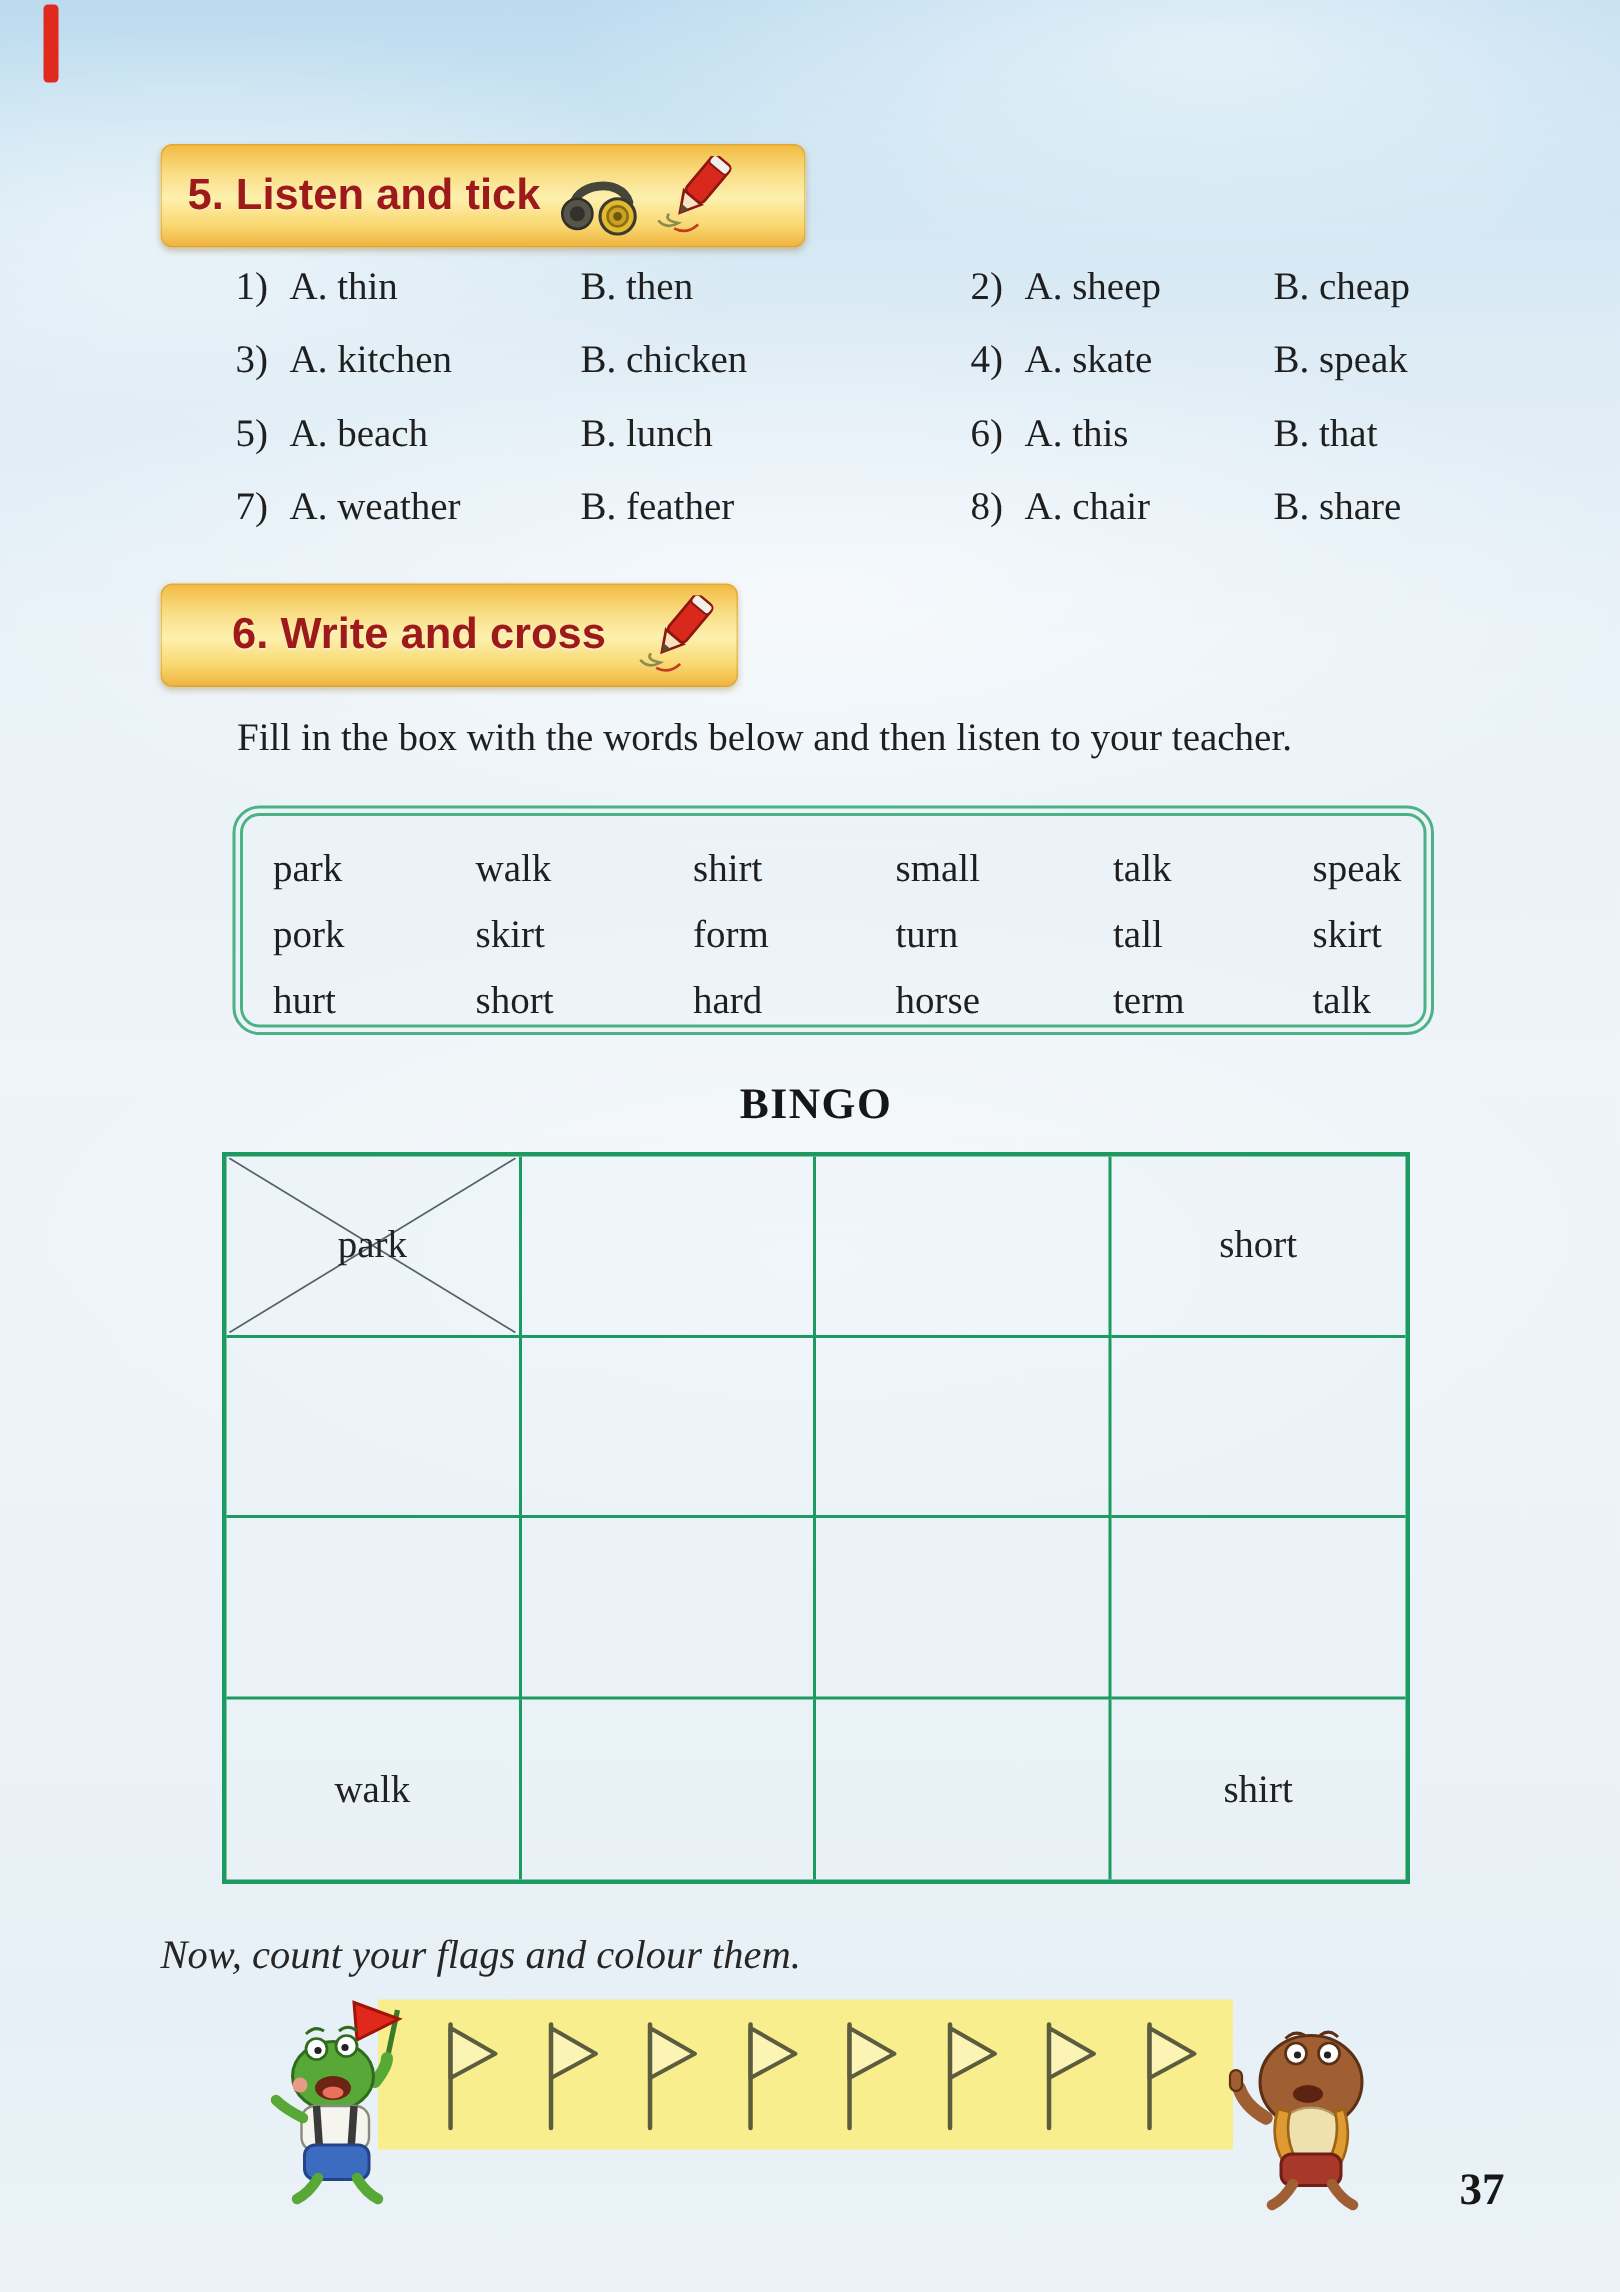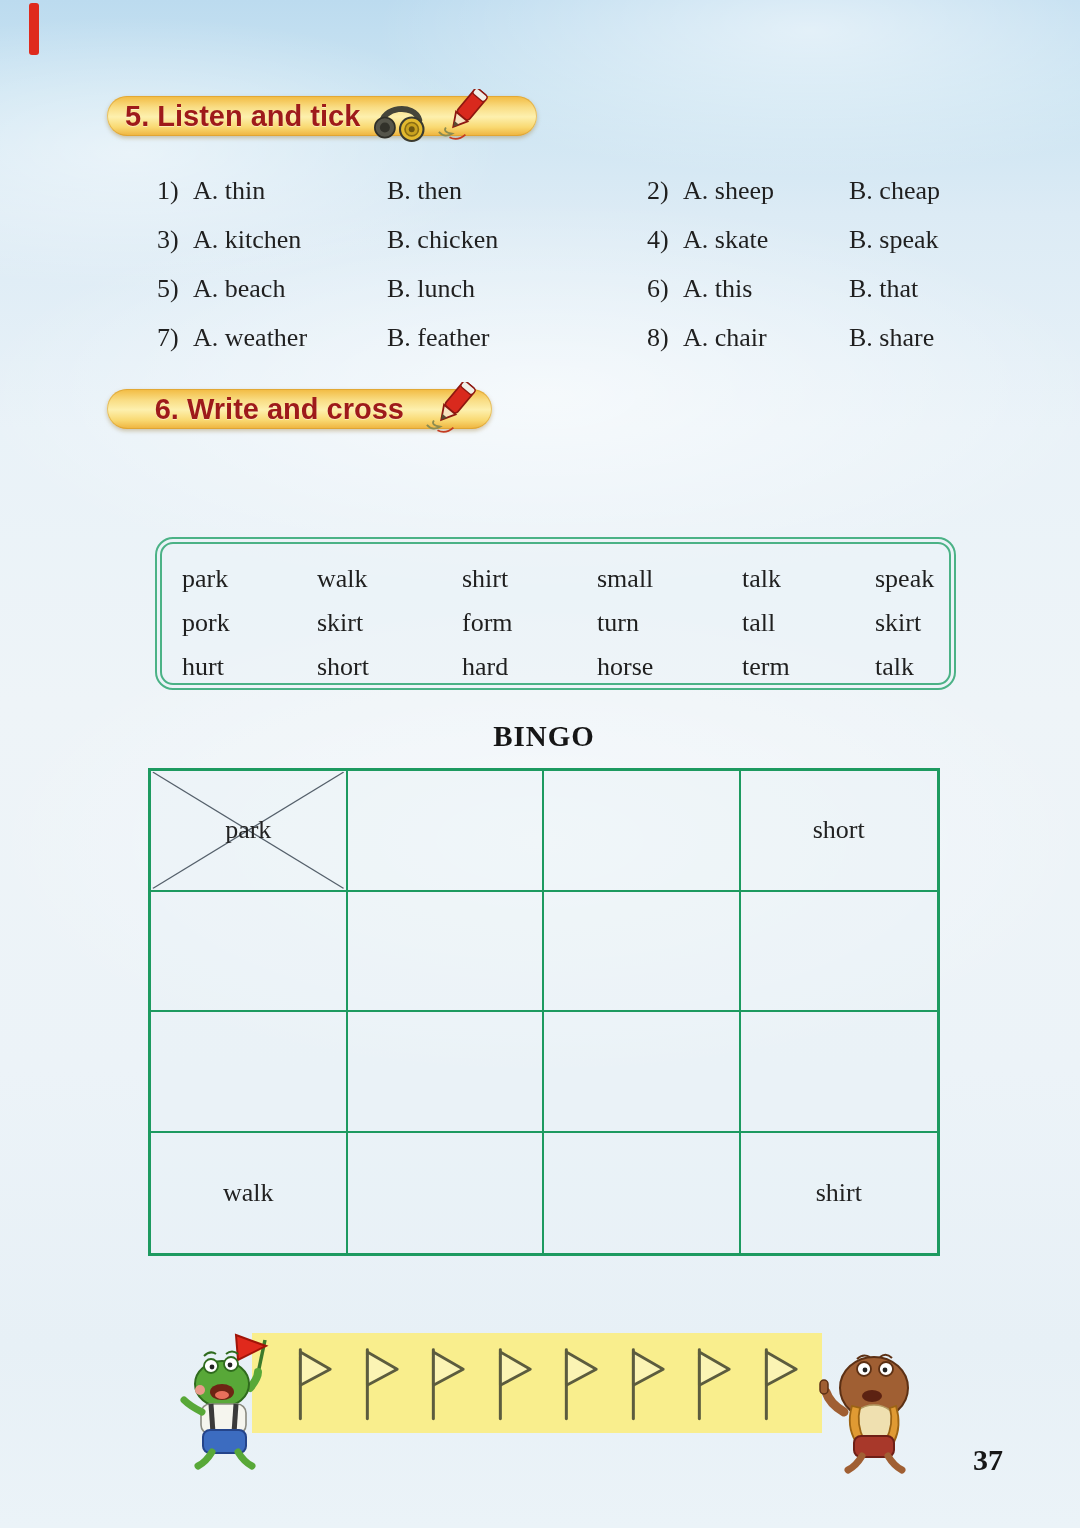--- a/index.html
+++ b/index.html
@@ -8,21 +8,21 @@
     font-family:"Liberation Serif", serif; color:#1f1f1f;
     background:
       radial-gradient(ellipse 620px 210px at 75% 2%, rgba(255,255,255,.55), transparent 70%),
       radial-gradient(ellipse 520px 190px at 12% 10%, rgba(255,255,255,.5), transparent 72%),
       radial-gradient(ellipse 760px 260px at 50% 26%, rgba(255,255,255,.6), transparent 75%),
       radial-gradient(ellipse 700px 300px at 50% 55%, rgba(255,255,255,.5), transparent 80%),
       linear-gradient(180deg,#bcdbef 0%,#cbe4f2 6%,#dcebf5 14%,#e9f2f8 28%,#eef4f8 46%,#ecf3f8 70%,#e7f0f6 88%,#ebf3f8 100%);
   }
   .red-mark{position:absolute; left:29px; top:3px; width:10px; height:52px; background:#df2a1d; border-radius:3px;}
   .sec-header{
-    position:absolute; height:40px; border-radius:20px; box-sizing:border-box;
+    position:absolute; height:69px; border-radius:8px; box-sizing:border-box;
     background:linear-gradient(180deg,#f2ba40 0%,#f9dd84 28%,#fdf0ae 52%,#f9d972 78%,#efب 100%);
     background:linear-gradient(180deg,#f2ba40 0%,#f9dd84 28%,#fdf0ae 52%,#f9d972 78%,#eeb23c 100%);
     box-shadow:0 2px 4px rgba(140,100,20,.35), inset 0 0 0 1px rgba(210,150,40,.5);
     display:flex; align-items:center; padding:0 12px 0 18px;
     font-family:"Liberation Sans", sans-serif; font-weight:bold; font-size:29px; color:#9e1a1a;
   }
   .sec-header .title{flex:0 0 auto; text-shadow:0 1px 0 rgba(255,255,255,.45);}
   .sec-header .hicons{display:flex; align-items:flex-end; margin-left:14px; gap:4px;}
   #sec5-header{left:107px; top:96px; width:430px;}
   #sec6-header{left:107px; top:389px; width:385px;justify-content:flex-end;}
@@ -160,20 +160,21 @@
           <polygon points="32,32 49,32 40.5,47" fill="#f6e3c0" stroke="#8d1710" stroke-width="2"></polygon>
           <polygon points="37,41 44,41 40.5,47" fill="#5b4a32"></polygon>
           <rect x="32" y="-4" width="17" height="8" rx="3" fill="#f0efe8" stroke="#8d1710" stroke-width="1.5"></rect>
         </g>
         <path d="M10 48 q6 7 15 2 q-11 -2 -7 -7" fill="none" stroke="#8c8c50" stroke-width="2"></path>
         <path d="M22 54 q9 5 18 -3" fill="none" stroke="#c43b22" stroke-width="2"></path>
       </svg>
     </span>
   </div>
 
+  <div class="instruction">Fill in the box with the words below and then listen to your teacher.</div>
 
   <div class="wordbox">
     <div class="wordbox-inner">
       <span>park</span>
       <span>walk</span>
       <span>shirt</span>
       <span>small</span>
       <span>talk</span>
       <span>speak</span>
       <span>pork</span>
@@ -241,20 +242,21 @@
         <span></span>
       </div>
     <div class="bcell">
         <span></span>
       </div>
     <div class="bcell">
         <span>shirt</span>
       </div>
   </div>
 
+  <div class="note">Now, count your flags and colour them.</div>
 
   <div class="strip"></div>
   <div class="flag-row" id="flag-row">
       <svg width="46" height="86" viewBox="0 0 40 70">
         <line x1="9" y1="6" x2="9" y2="66" stroke="#5c5c3e" stroke-width="2.6" stroke-linecap="round"></line>
         <polygon points="9,8 35,23 9,37" fill="rgba(255,255,255,0.35)" stroke="#5c5c3e" stroke-width="2.4" stroke-linejoin="round"></polygon>
       </svg>
       <svg width="46" height="86" viewBox="0 0 40 70">
         <line x1="9" y1="6" x2="9" y2="66" stroke="#5c5c3e" stroke-width="2.6" stroke-linecap="round"></line>
         <polygon points="9,8 35,23 9,37" fill="rgba(255,255,255,0.35)" stroke="#5c5c3e" stroke-width="2.4" stroke-linejoin="round"></polygon>

